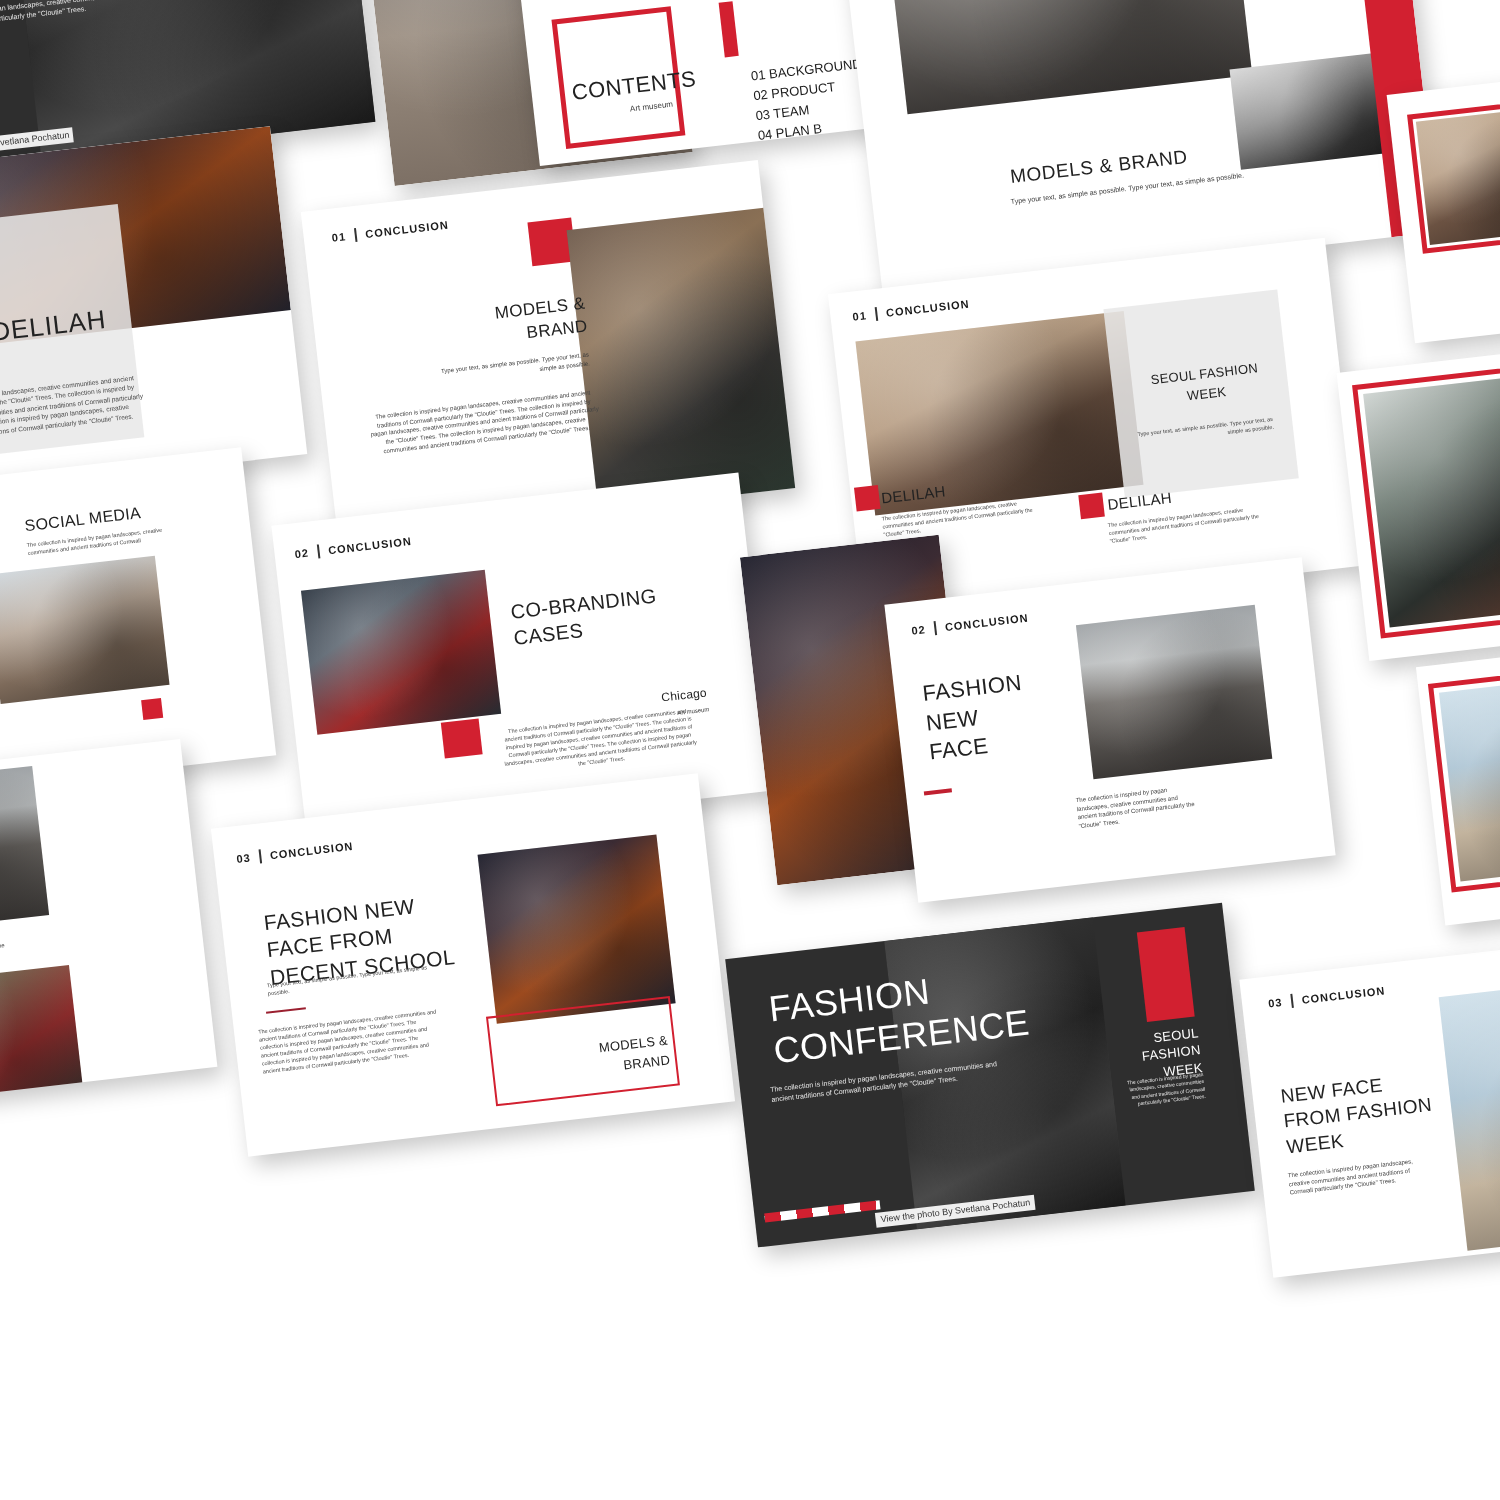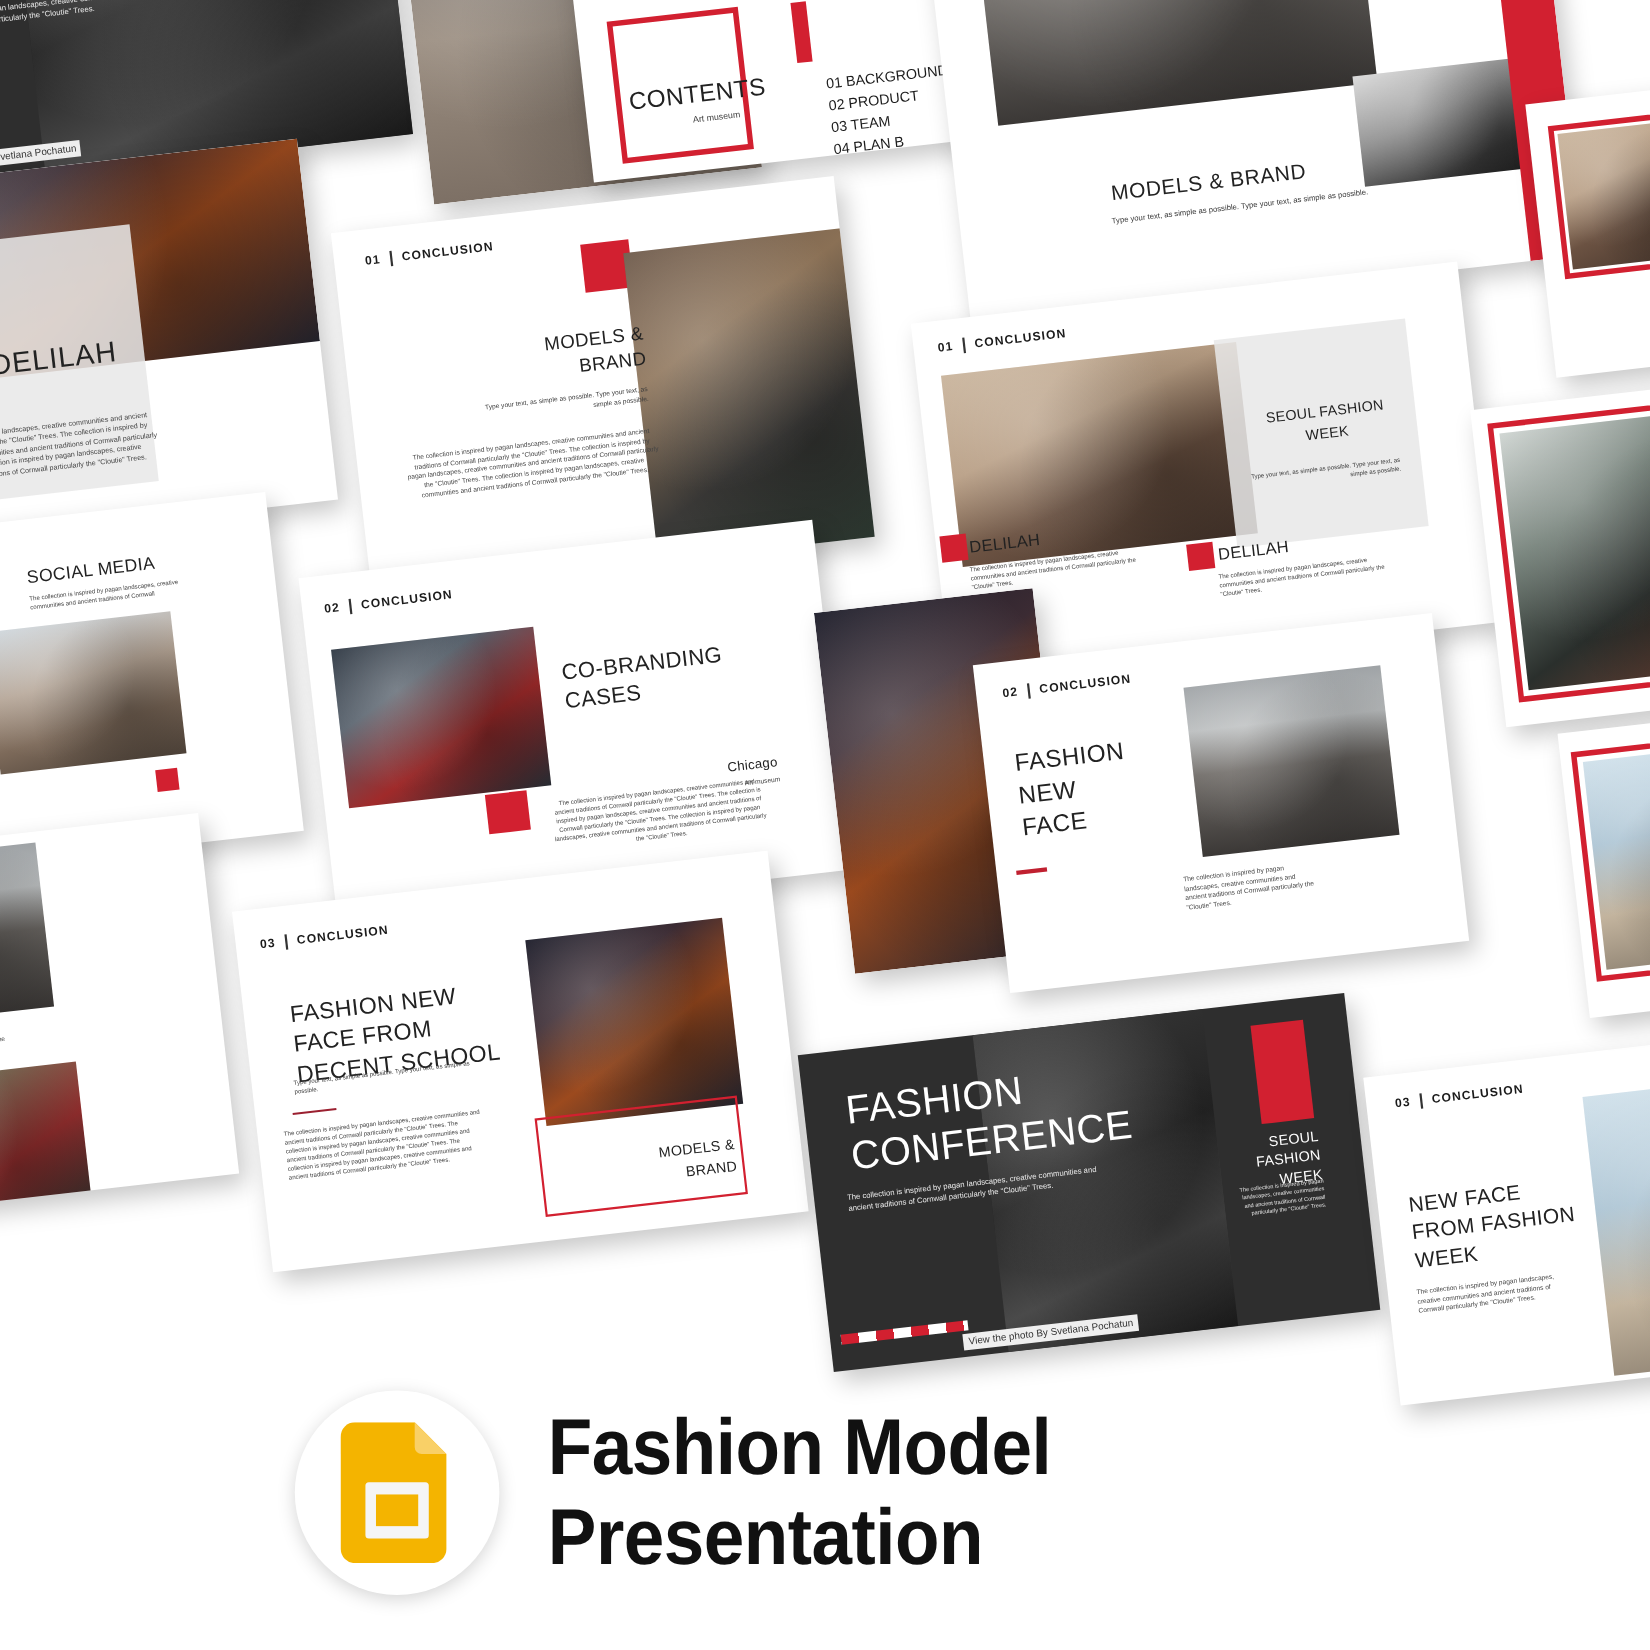--- a/index.html
+++ b/index.html
@@ -258,25 +258,14 @@
 WEEK</div>
     <div class="body" style="left:26px; top:196px; width:130px; font-size:6px;">The collection is inspired by pagan landscapes, creative communities and ancient traditions of Cornwall particularly the "Cloutie" Trees.</div>
     <div class="ph ph-beach" style="left:196px; top:40px; width:220px; height:255px;"></div>
   </div>
 
   <div class="slide" style="left:1430px; top:655px; width:200px; height:260px; transform:rotate(-6.5deg);">
     <div class="redframe" style="left:10px; top:18px; width:170px; height:210px;"></div>
     <div class="ph ph-beach" style="left:20px; top:28px; width:150px; height:190px;"></div>
   </div>
 
-  <div id="brand">
-    <div id="brand-badge">
-      <svg width="104" height="128" viewBox="0 0 64 80">
-        <path d="M8 0 H42 L60 18 V72 A8 8 0 0 1 52 80 H8 A8 8 0 0 1 0 72 V8 A8 8 0 0 1 8 0 Z" fill="#F4B400"></path>
-        <path d="M42 0 L60 18 H46 A4 4 0 0 1 42 14 Z" fill="#F9D067"></path>
-        <rect x="14" y="34" width="36" height="32" rx="2" fill="#F5F5F5"></rect>
-        <rect x="20" y="41" width="24" height="18" fill="#F4B400"></rect>
-      </svg>
-    </div>
-    <div id="brand-title">Fashion Model Presentation</div>
-  </div>
 
 </div>
 
 </body></html>

